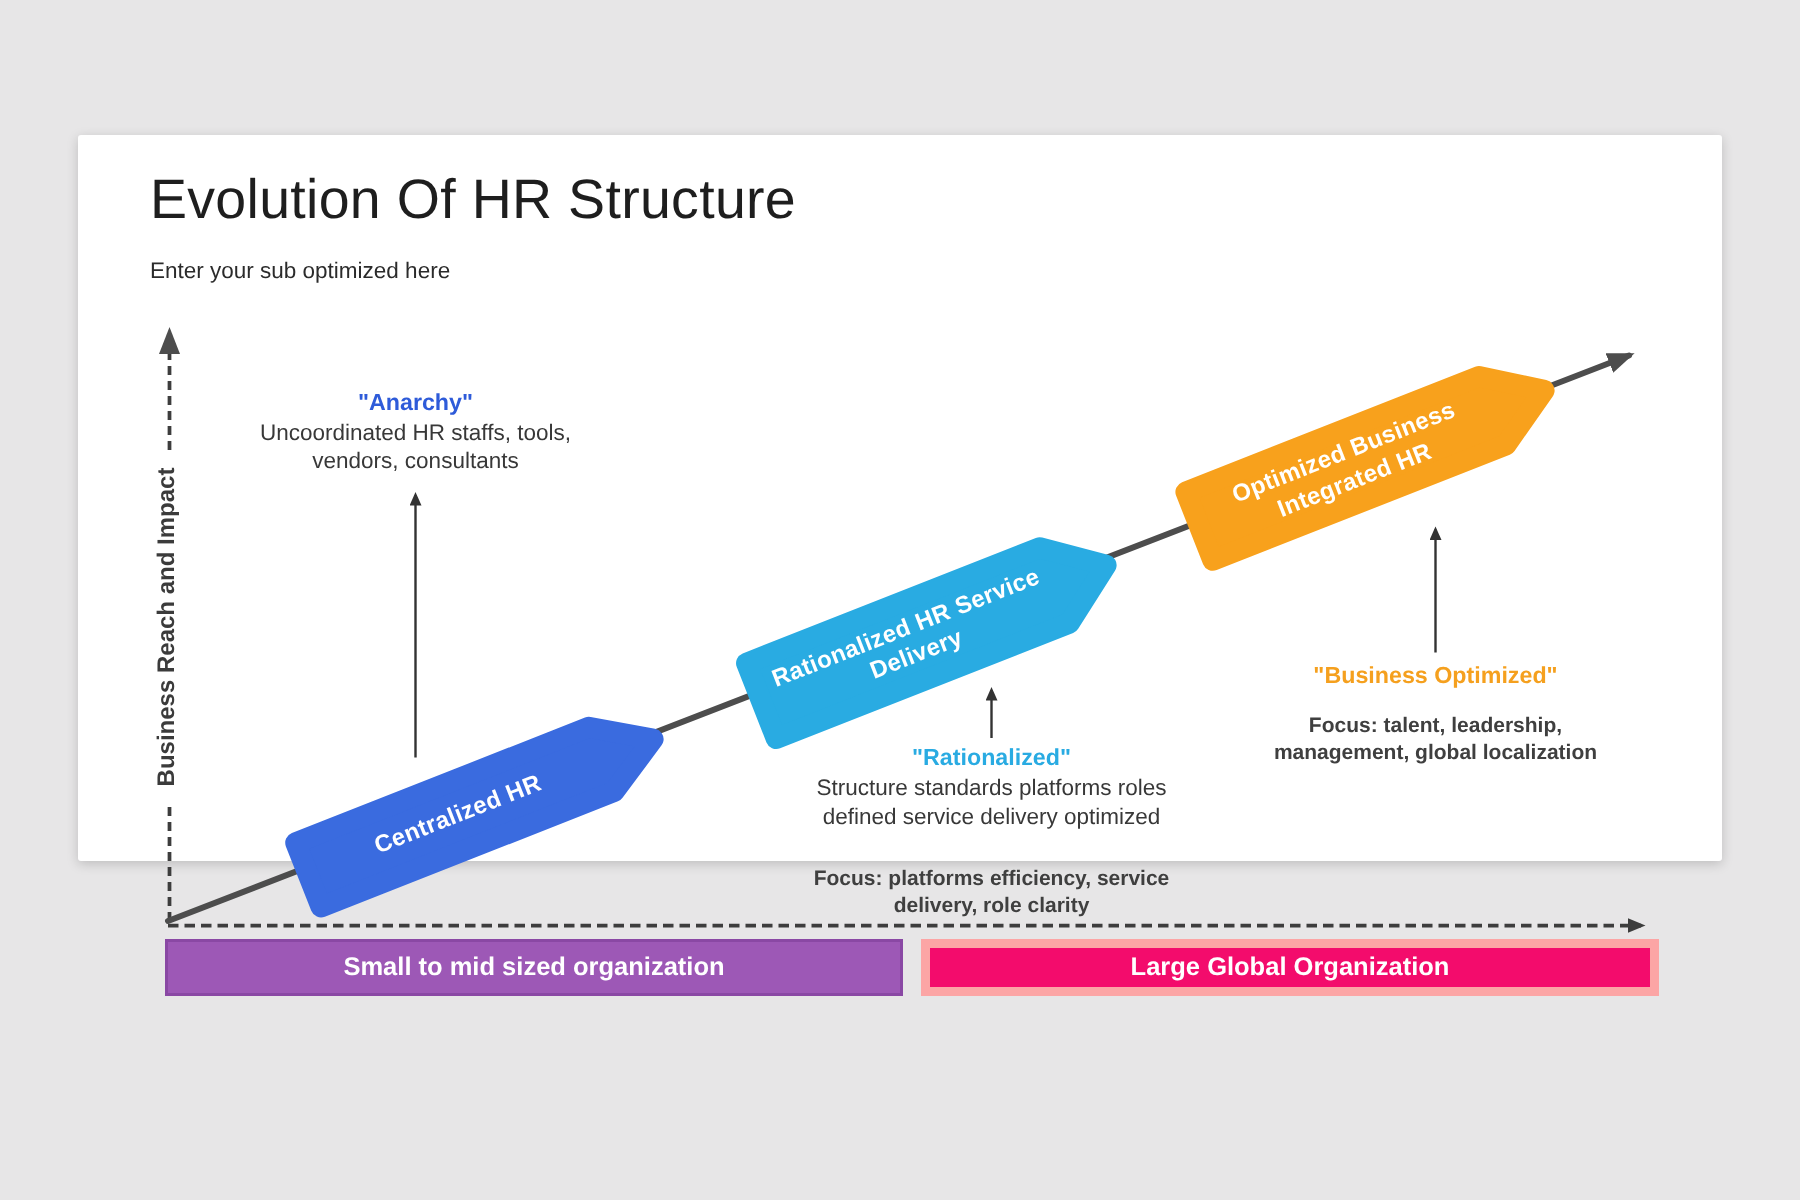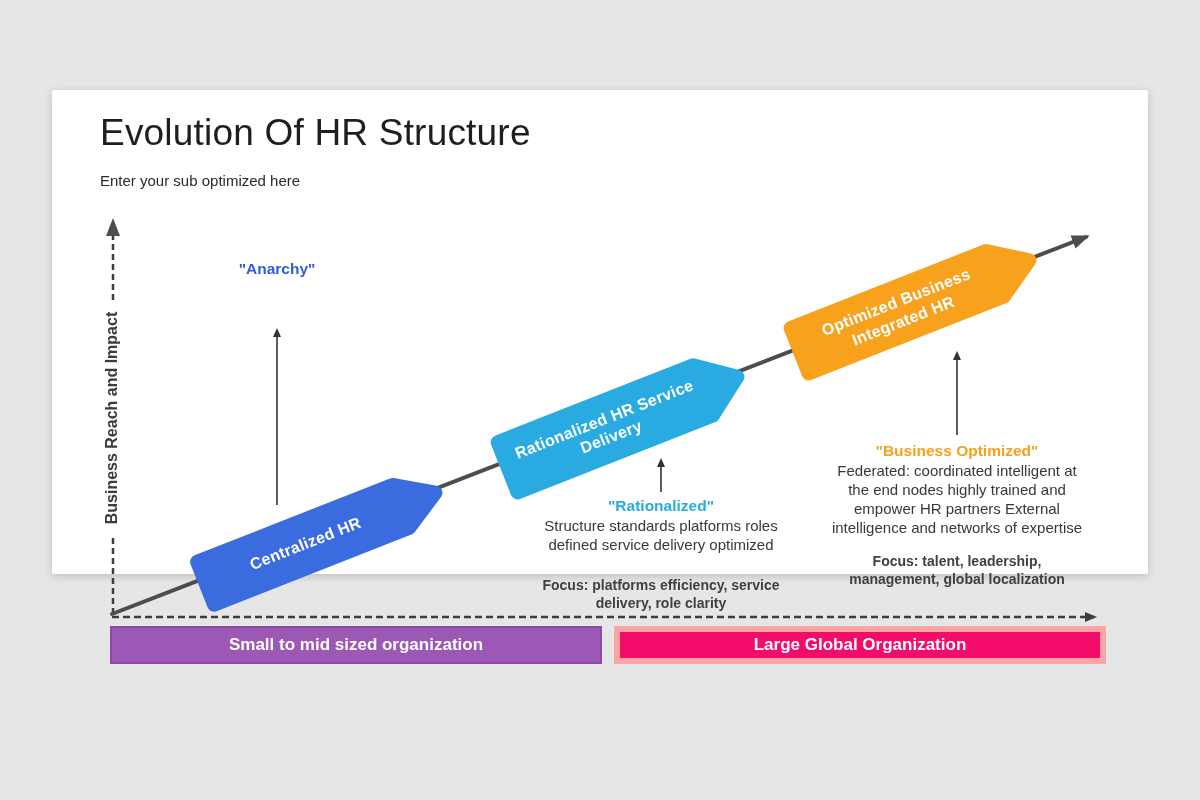--- a/index.html
+++ b/index.html
@@ -112,31 +112,31 @@
 
   <div class="banner banner-orange" style="left:732px;top:184px;width:261px;height:63px;">
     <svg width="261" height="63" viewBox="0 0 261 63">
       <path d="M7,7 H217 L254,31.5 L217,56 H7 Z"></path>
     </svg>
     <div class="blabel">Optimized Business Integrated HR</div>
   </div>
 
   <div class="anno anno1">
     <div class="heading h-blue">"Anarchy"</div>
+    <div class="body">Uncoordinated HR staffs, tools, vendors, consultants</div>
   </div>
 
   <div class="anno anno2">
     <div class="heading h-lblue">"Rationalized"</div>
     <div class="body">Structure standards platforms roles defined service delivery optimized</div>
     <div class="focus">Focus: platforms efficiency, service delivery, role clarity</div>
   </div>
 
   <div class="anno anno3">
     <div class="heading h-orange">"Business Optimized"</div>
-    <div class="body">Federated: coordinated intelligent at the end nodes highly trained and empower HR partners External intelligence and networks of expertise</div>
     <div class="focus">Focus: talent, leadership, management, global localization</div>
   </div>
 
   <div class="bar bar-purple">
     <span>Small to mid sized organization</span>
   </div>
   <div class="bar bar-pink">
     <span>Large Global Organization</span>
   </div>
 

